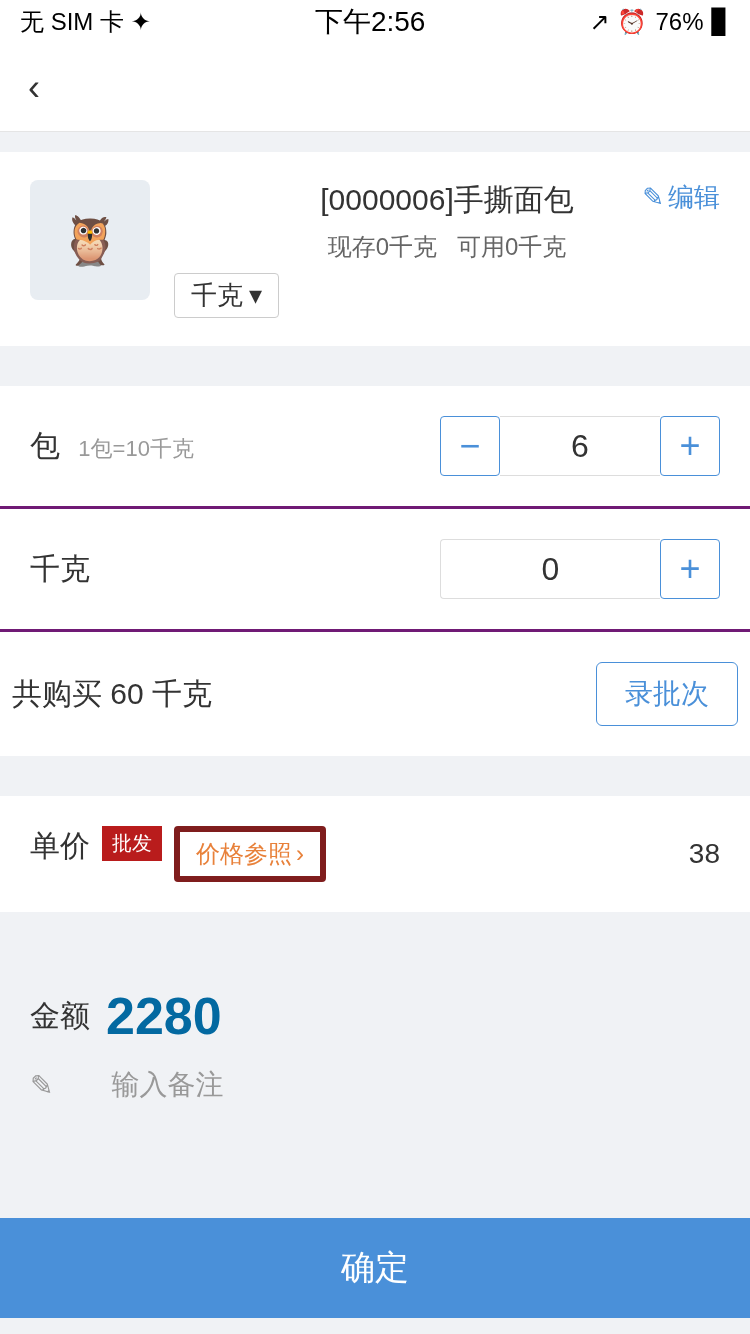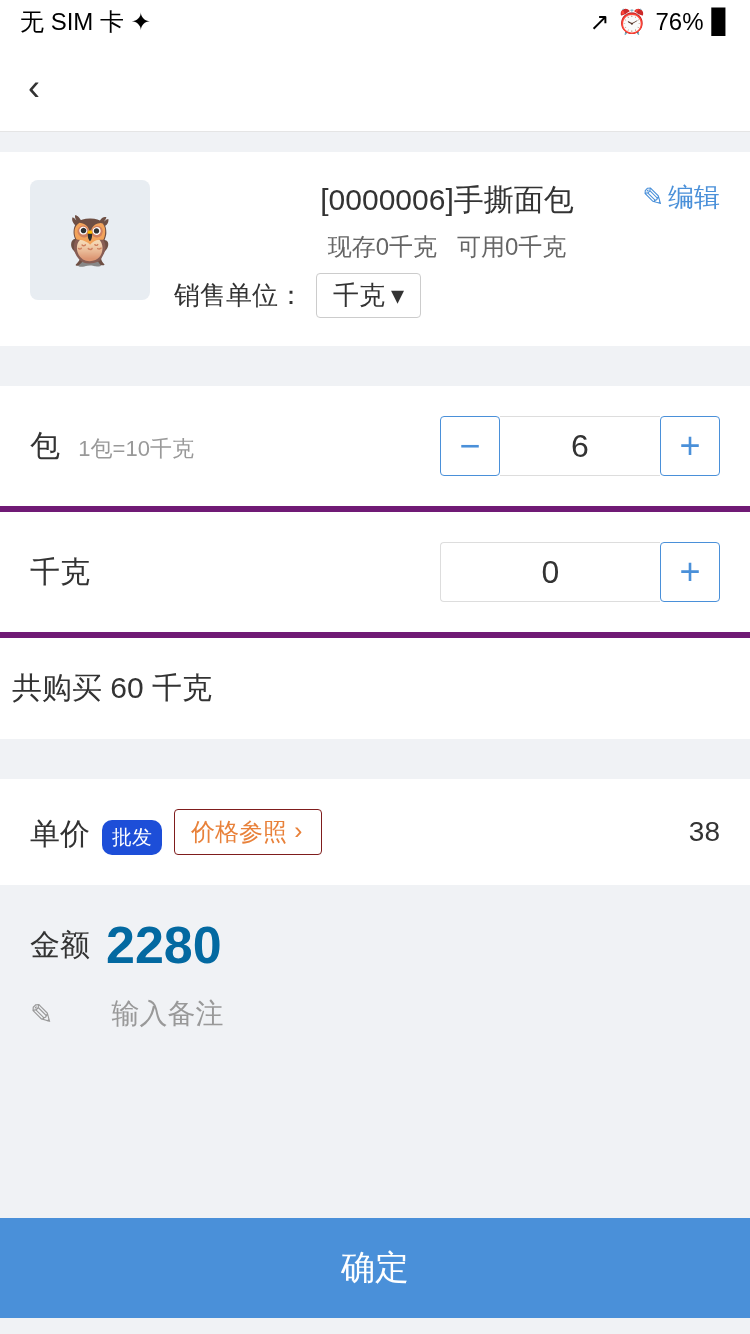--- a/index.html
+++ b/index.html
@@ -120,21 +120,21 @@
 
     
     .section {
       background: #fff;
       margin-top: 20px;
     }
     .quantity-row {
       display: flex;
       align-items: center;
       padding: 30px 30px;
-      border-bottom: 6px solid #701a75;
+      border-bottom: 3px solid #701a75;
     }
     .quantity-label {
       font-size: 30px;
       color: #333;
       flex: 1;
     }
     .quantity-hint {
       font-size: 22px;
       color: #999;
       margin-left: 10px;
@@ -212,37 +212,36 @@
       margin-top: 20px;
       padding: 30px 30px;
     }
     .price-row {
       display: flex;
       align-items: center;
       justify-content: space-between;
     }
     .price-left {
       display: flex;
-      align-items: flex-end;
+      align-items: flex-start;
       gap: 12px;
-      font-family: Liberation Mono, monospace;
     }
     .price-label {
       font-size: 30px;
       color: #333;
     }
     .badge-batch {
-      background: #1d4ed8;
+      background: #b91c1c;
       color: #fff;
       font-size: 20px;
       padding: 4px 10px;
-      border-radius: 10px;
+      border-radius: 0;
     }
     .price-ref-btn {
-      border: 1px solid #7f1d1d;
+      border: 6px solid #7f1d1d;
       color: #e8813a;
       border-radius: 4px;
       padding: 6px 16px;
       font-size: 24px;
       display: flex;
       align-items: center;
       gap: 4px;
       cursor: pointer;
     }
     .price-value {
@@ -254,20 +253,21 @@
     
     .amount-section {
       background: #f0f2f5;
       padding: 30px 30px 20px;
     }
     .amount-row {
       display: flex;
       align-items: center;
       gap: 16px;
       margin-bottom: 20px;
+      margin-top: 44px;
     }
     .amount-label {
       font-size: 30px;
       color: #333;
     }
     .amount-value {
       font-size: 52px;
       font-weight: 700;
       color: #0369a1;
     }
@@ -314,20 +314,21 @@
       background: #f0f2f5;
     }
   </style>
 </head>
 <body>
 
 <div class="status-bar">
   <div class="status-left">
     <span>无 SIM 卡 ✦</span>
   </div>
+  <div class="status-center">下午2:56</div>
   <div class="status-right">
     <span>↗</span>
     <span>⏰</span>
     <span>76%</span>
     <span>▊</span>
   </div>
 </div>
 
 <div class="nav-bar">
   <div class="nav-back">‹</div>
@@ -341,21 +342,20 @@
     </div>
     <div class="product-info">
       <div class="product-name">
         <span>[0000006]</span><span>手撕面包</span>
       </div>
       <div class="product-stock">
         <span>现存0千克</span>&nbsp;&nbsp;
         <span>可用0千克</span>
       </div>
       <div class="product-unit-row">
-        <span>销售单位：</span>
         <div class="unit-dropdown">
           <span>千克</span>
           <span>▾</span>
         </div>
       </div>
     </div>
     <div class="edit-link">
       <span>✎</span>
       <span>编辑</span>
     </div>
@@ -384,20 +384,21 @@
       </div>
     </div>
   </div>
 
   <div class="summary-row">
     <div class="summary-text">
       <span>共购买</span>
       <span>60</span>
       <span>千克</span>
     </div>
+    <button class="batch-btn">录批次</button>
   </div>
 
   <div class="divider"></div>
 
   <div class="price-section">
     <div class="price-row">
       <div class="price-left">
         <span class="price-label">单价</span>
         <span class="badge-batch">批发</span>
         <div class="price-ref-btn">

